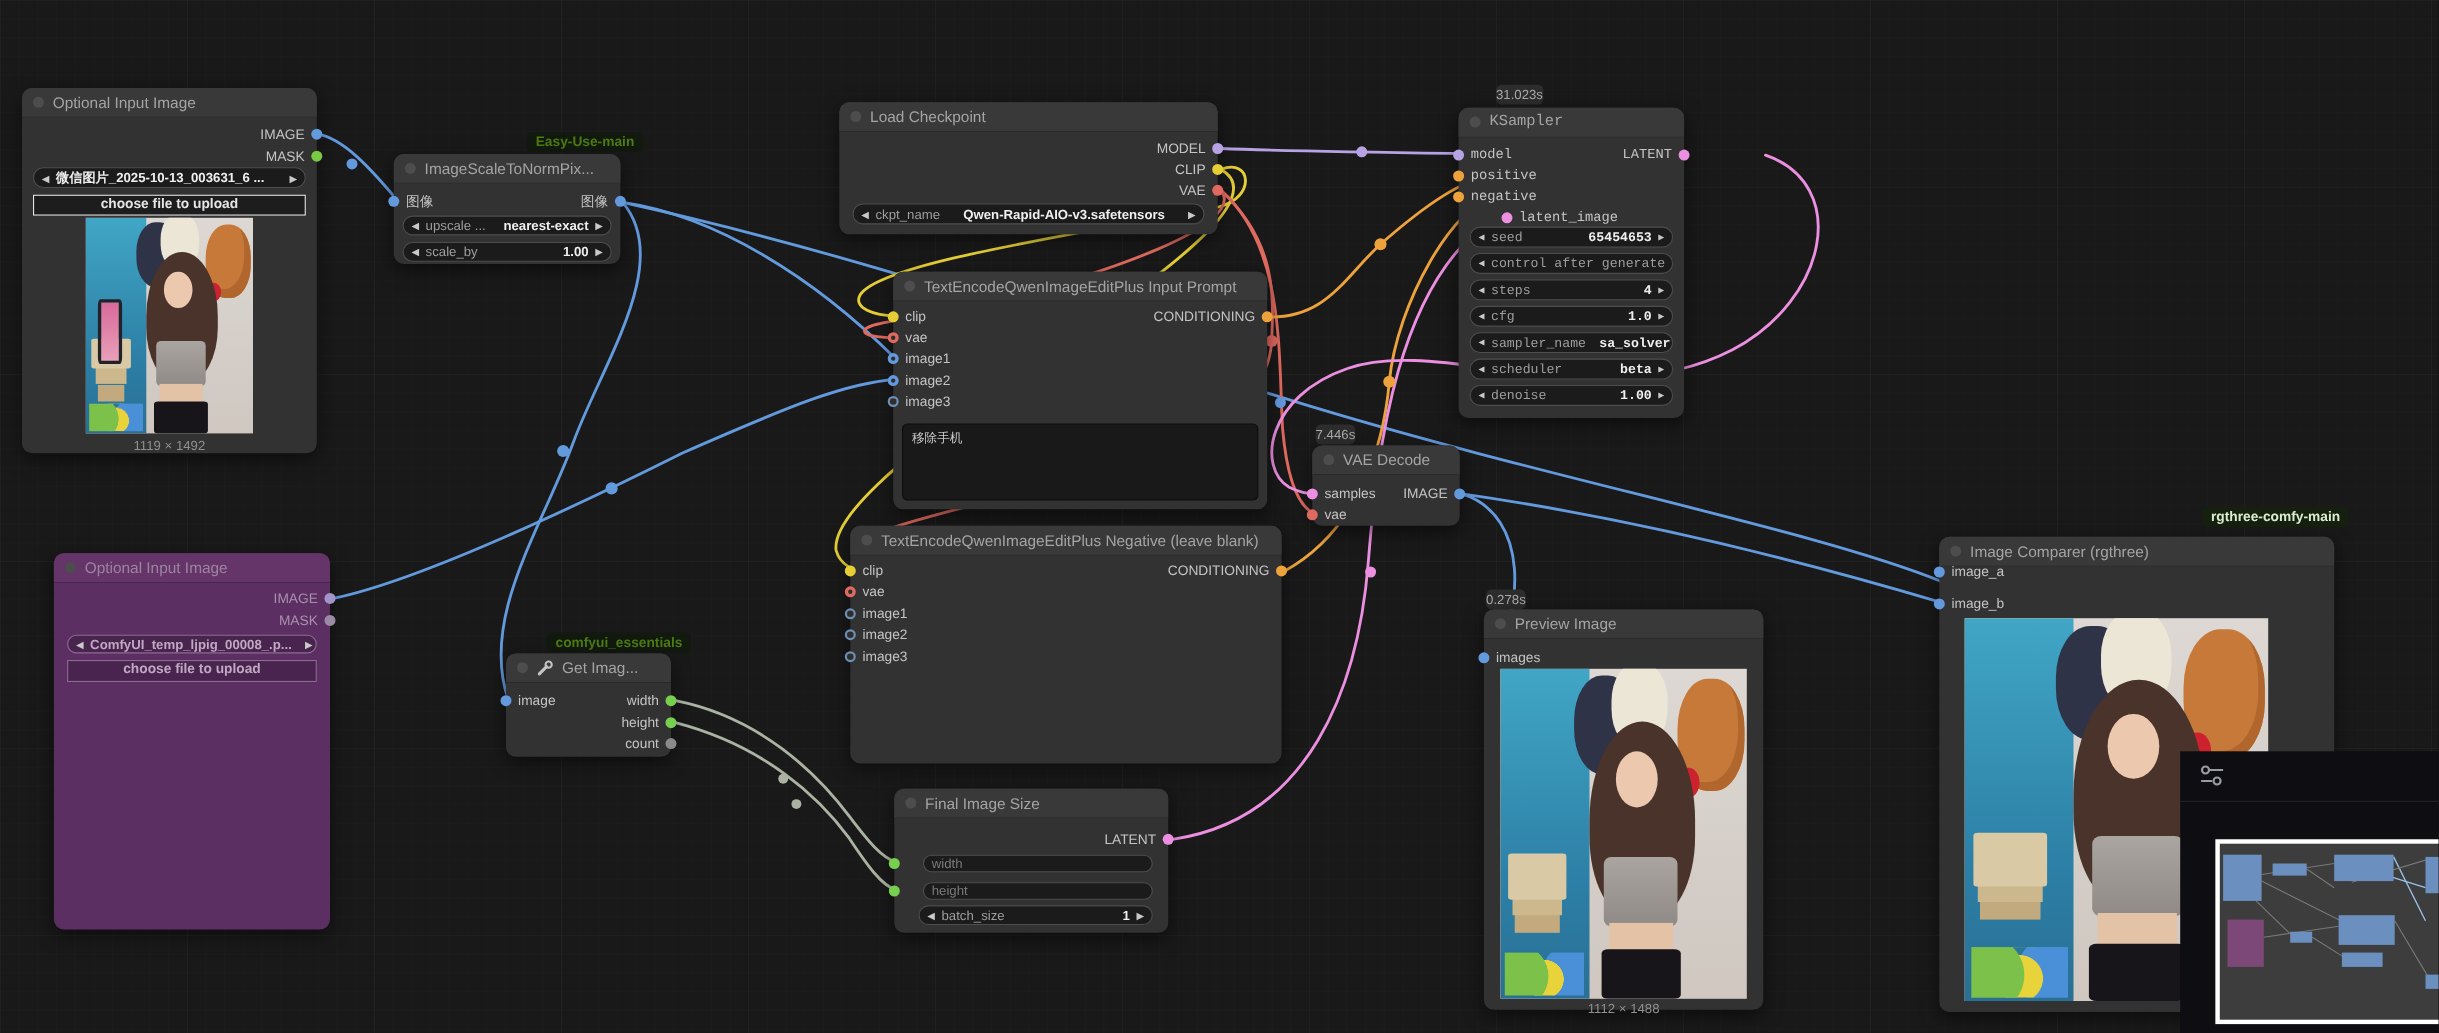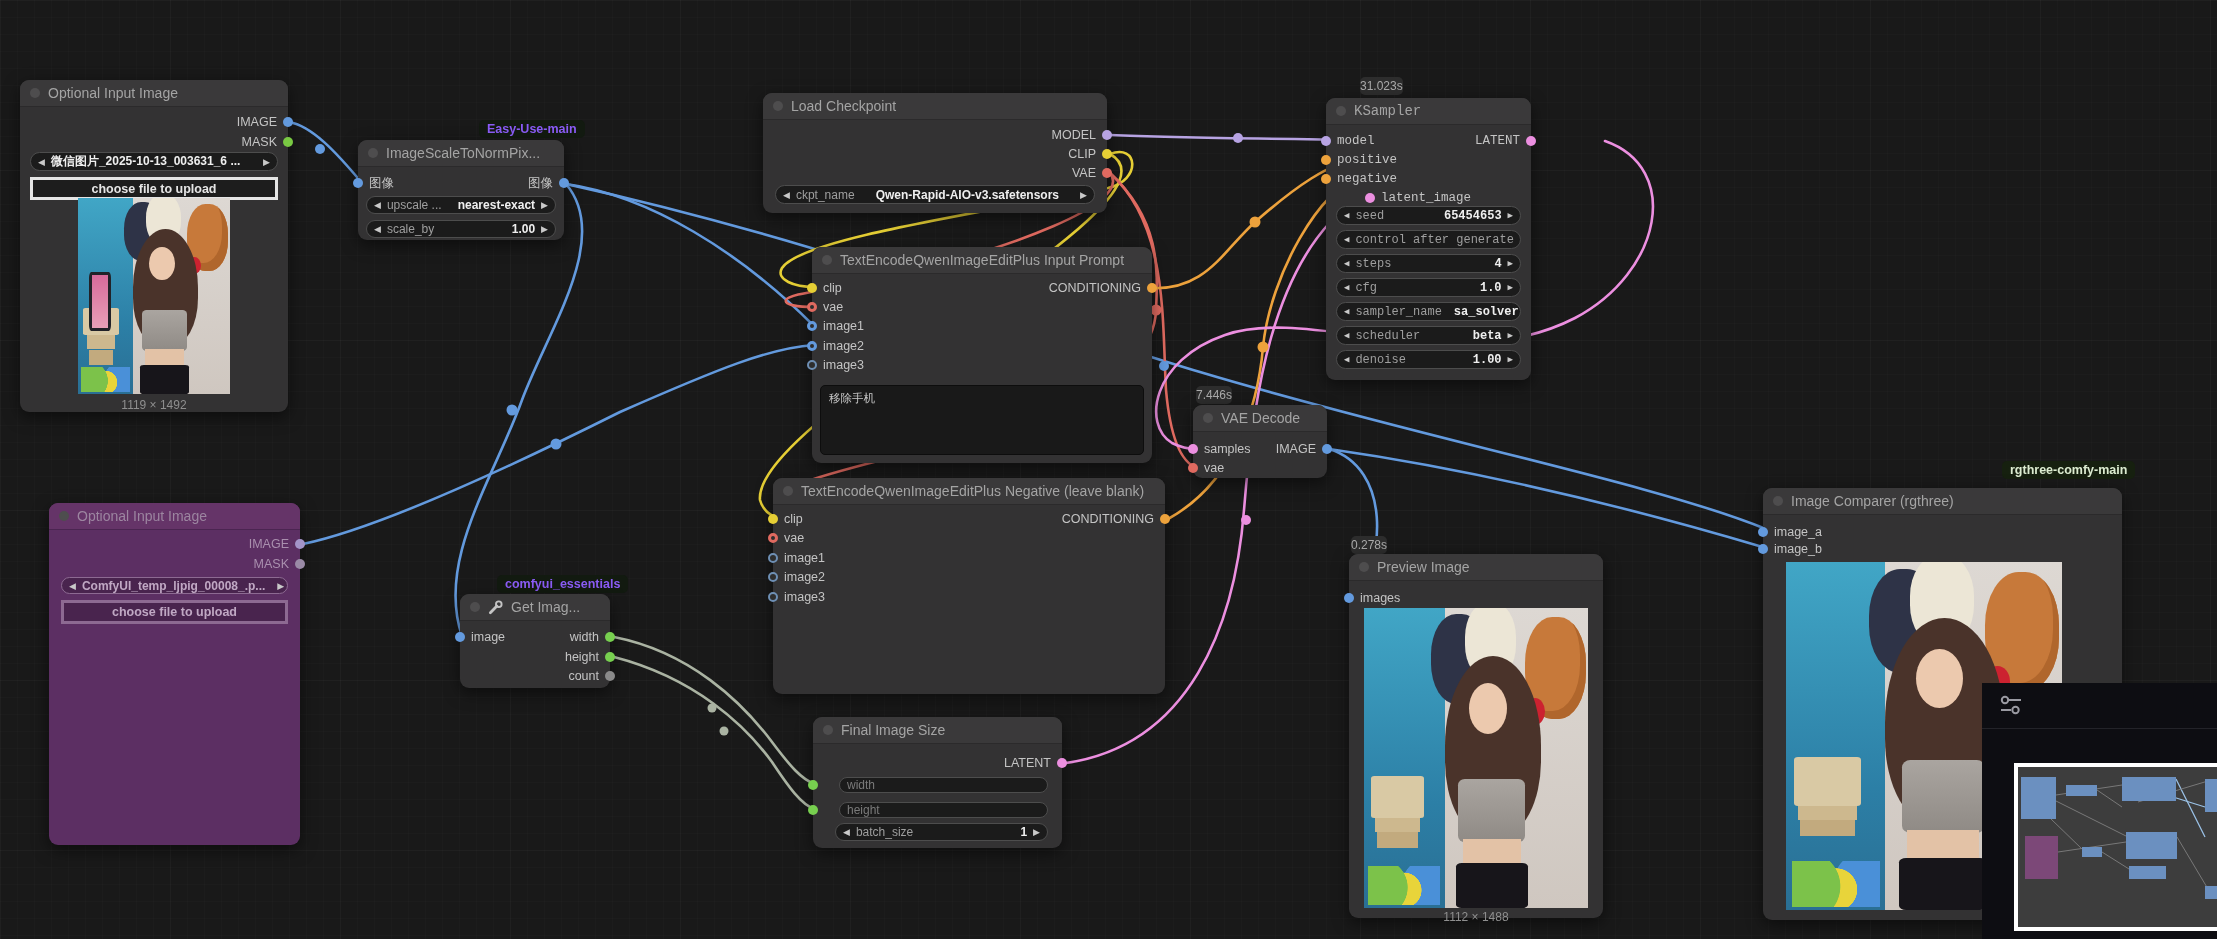--- a/index.html
+++ b/index.html
@@ -39,29 +39,29 @@
   .donut{background:#2e2e2e!important;border:3px solid var(--blue,#639ade);}
   .donut.v{border-color:var(--vae,#e06a60);}
   .ghost{background:#2e2e2e!important;border:2px solid #6e8fb4;}
   .pill{position:absolute;display:flex;align-items:center;gap:6px;background:#1b1b1b;
     border:1px solid #4d4d4d;border-radius:11px;font-size:12px;color:#9f9f9f;padding:0 7px;
     box-sizing:border-box;white-space:nowrap;overflow:hidden;z-index:3;}
   .pill .val{color:#efefef;font-weight:700;}
   .pill .lab{color:#9f9f9f;}
   .pill .sp{flex:1;}
   .arr{font-size:9px;color:#c9c9c9;flex:none;}
-  .btn{position:absolute;display:flex;align-items:center;justify-content:center;background:#1d1d1d;
-    border:3px solid #e5e5e5;font-size:12.5px;font-weight:700;color:#e6e6e6;z-index:3;}
+  .btn{position:absolute;display:flex;justify-content:center;background:#1d1d1d;
+    border:1px solid #e5e5e5;font-size:12.5px;font-weight:700;color:#e6e6e6;z-index:3;}
   .tarea{position:absolute;background:#191919;border:1px solid #0d0d0d;border-radius:5px;
     padding:5px 8px;font-size:11.5px;color:#c9c9c9;z-index:3;box-sizing:border-box;}
   .tarea.mono{font-family:"DejaVu Sans Mono",monospace;color:#6f6f6f;font-size:11px;}
   .cap{position:absolute;width:100%;text-align:center;font-size:12px;color:#8f8f8f;z-index:3;}
   .timer{position:absolute;background:#2d2d2d;color:#ababab;font-size:12px;padding:2px 0;
     border-radius:5px;z-index:2;}
-  .badge{position:absolute;background:#121a10;color:#8b5cf6;font-size:12.5px;font-weight:700;
+  .badge{position:absolute;background:#121a10;color:#4d7c0f;font-size:12.5px;font-weight:700;
     padding:2px 8px;border-radius:5px;z-index:2;}
   .badge.green{color:#dcecd0;background:#16200f;}
   
   .bypass{background:#5c2f63;}
   .bypass .ntitle{background:#653468;border-bottom-color:#4b2551;color:#9c85a0;}
   .bypass .row{color:#a98fae;}
   .bypass .pill{background:#49244e;border-color:#8d6a92;}
   .bypass .pill .val{color:#c0a8c4;}
   .bypass .btn{background:#49244e;border-color:#8d6a92;color:#c0a8c4;}
   
@@ -420,21 +420,21 @@
     </div>
     <div class="cap" style="top:356px;">1112 × 1488</div>
   </div>
 
   <div class="badge green" style="left:2002px;top:461px;">rgthree-comfy-main</div>
   <div class="node" style="left:1763px;top:488px;width:359px;height:432px;">
     <div class="ntitle">
       <span class="cdot"></span>
       <span>Image Comparer (rgthree)</span>
     </div>
-    <div class="row in" style="top:36px;">
+    <div class="row in" style="top:24px;">
       <span class="dot d-blue"></span>
       <span>image_a</span>
     </div>
     <div class="row in" style="top:53px;">
       <span class="dot d-blue"></span>
       <span>image_b</span>
     </div>
     <div class="photo" style="left:23px;top:74px;width:276px;height:348px;">
       <div class="ph-wall"></div>
       <div class="ph-shelf"></div>

